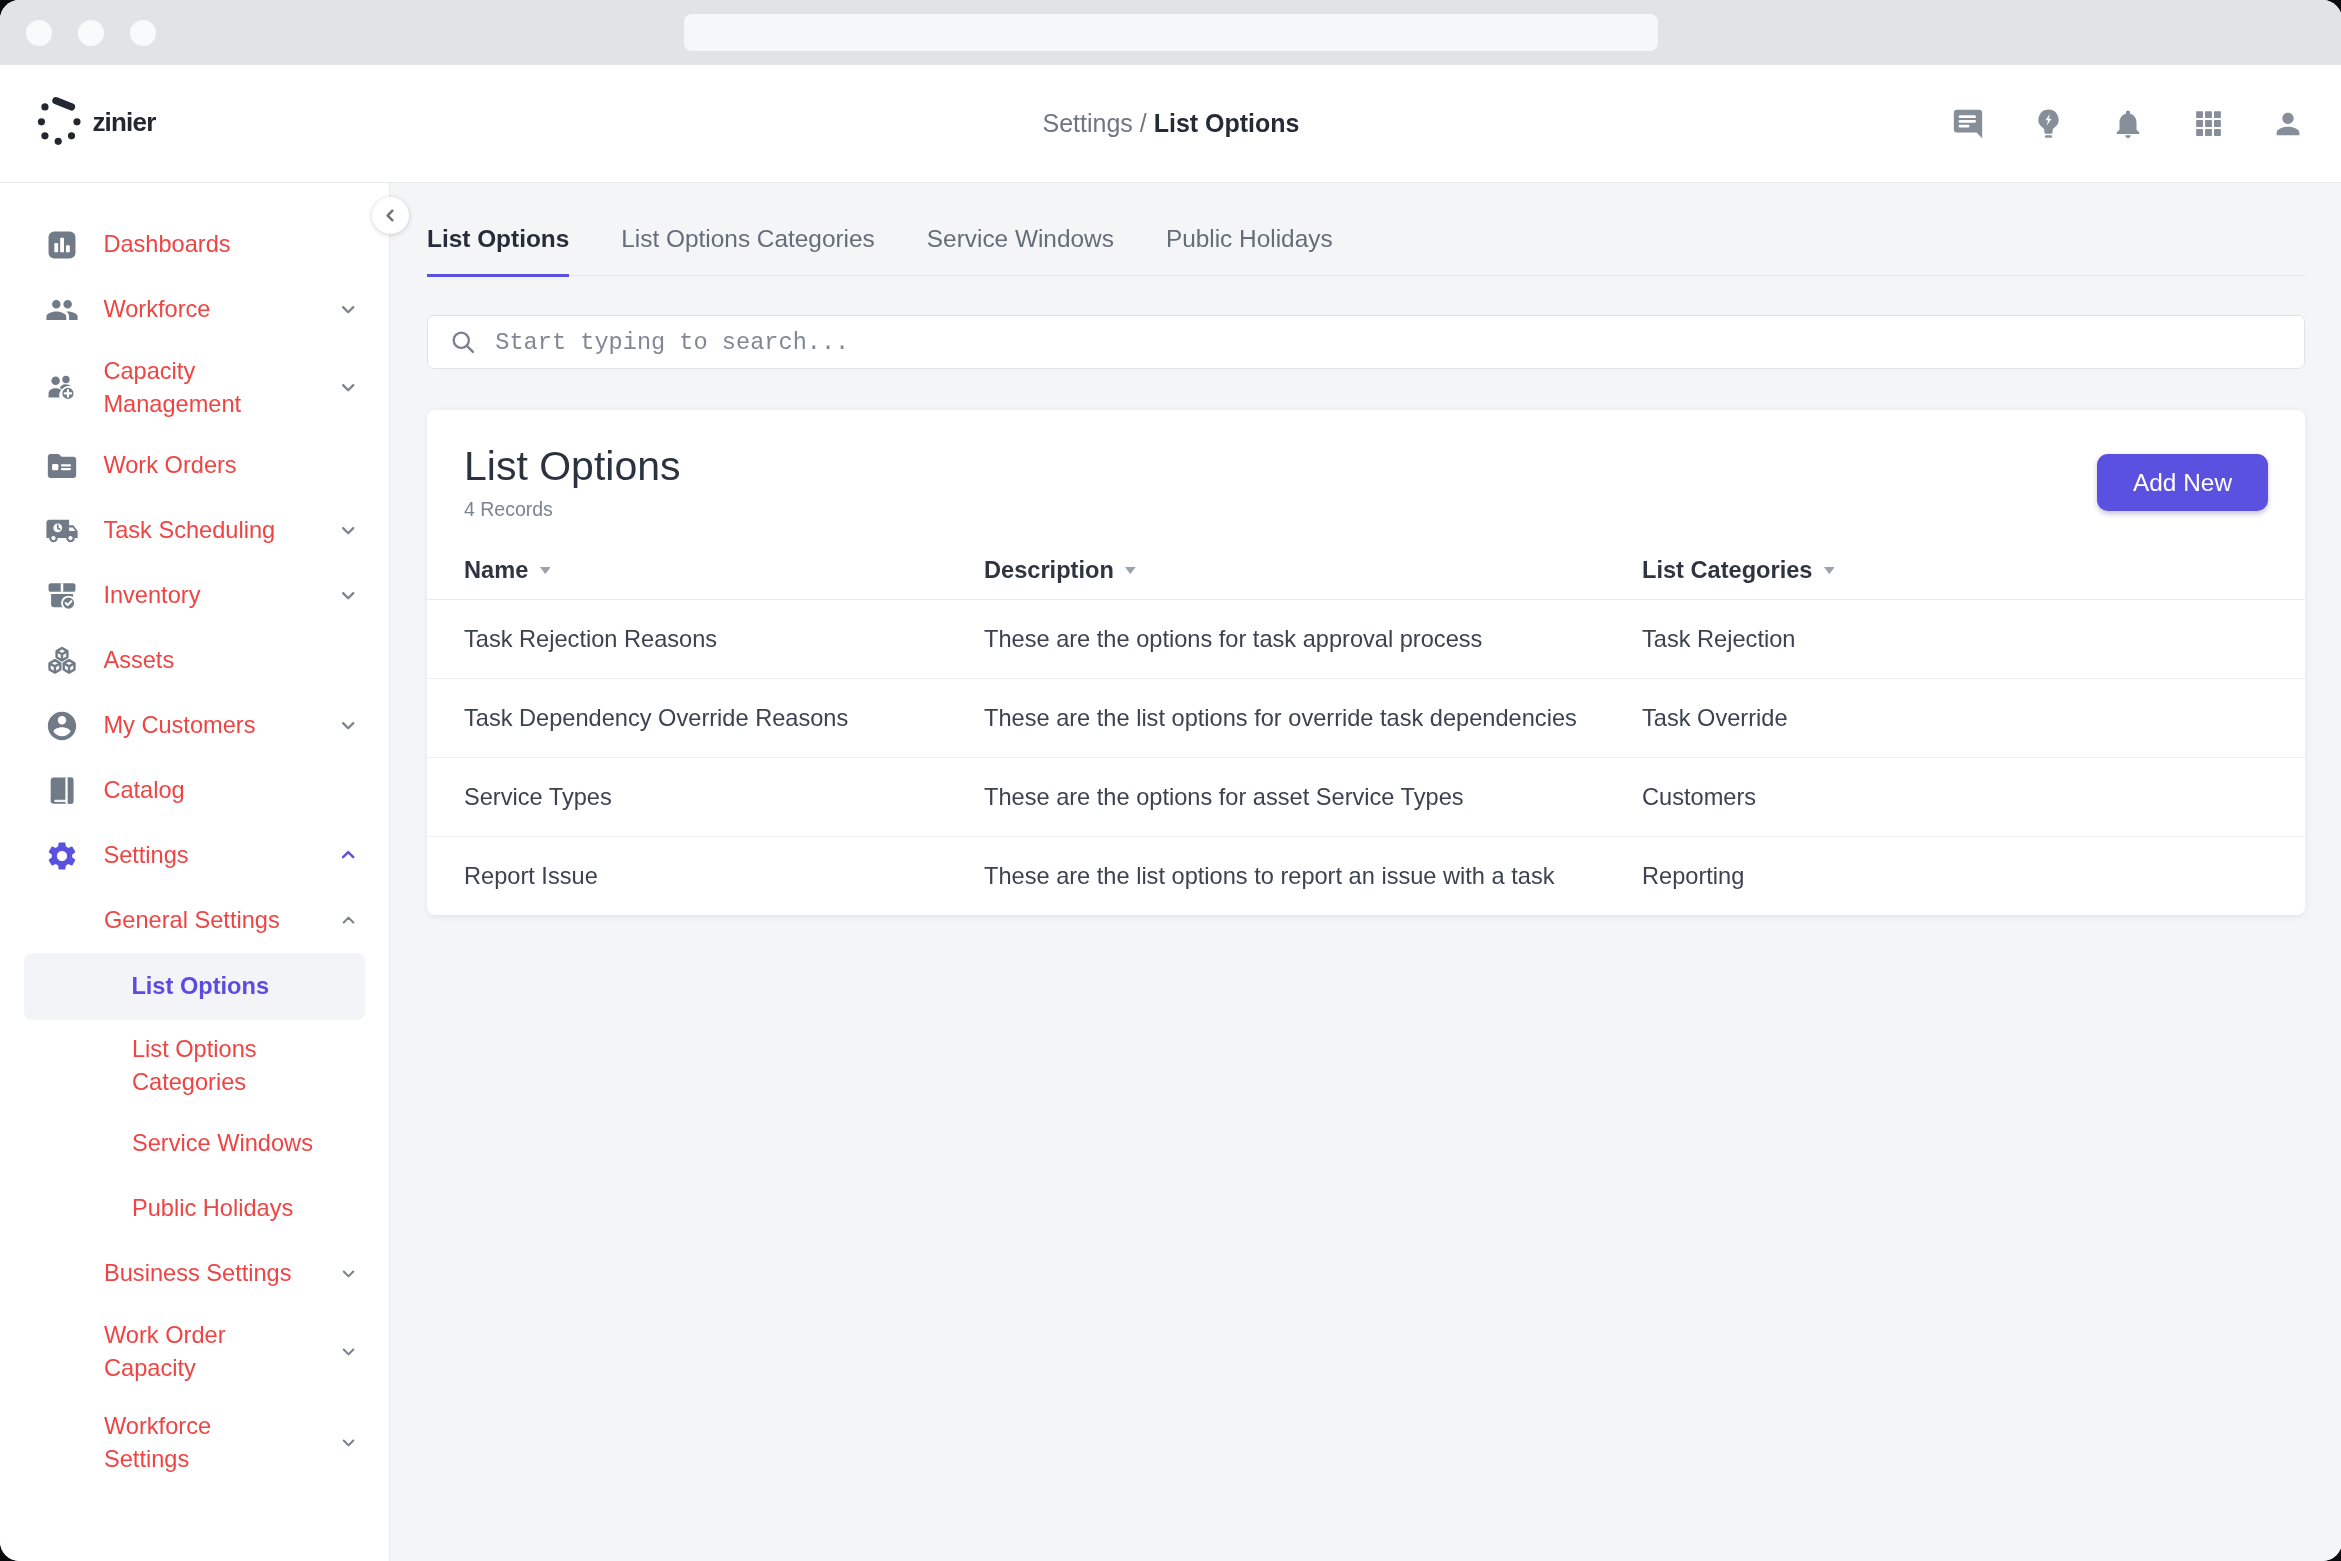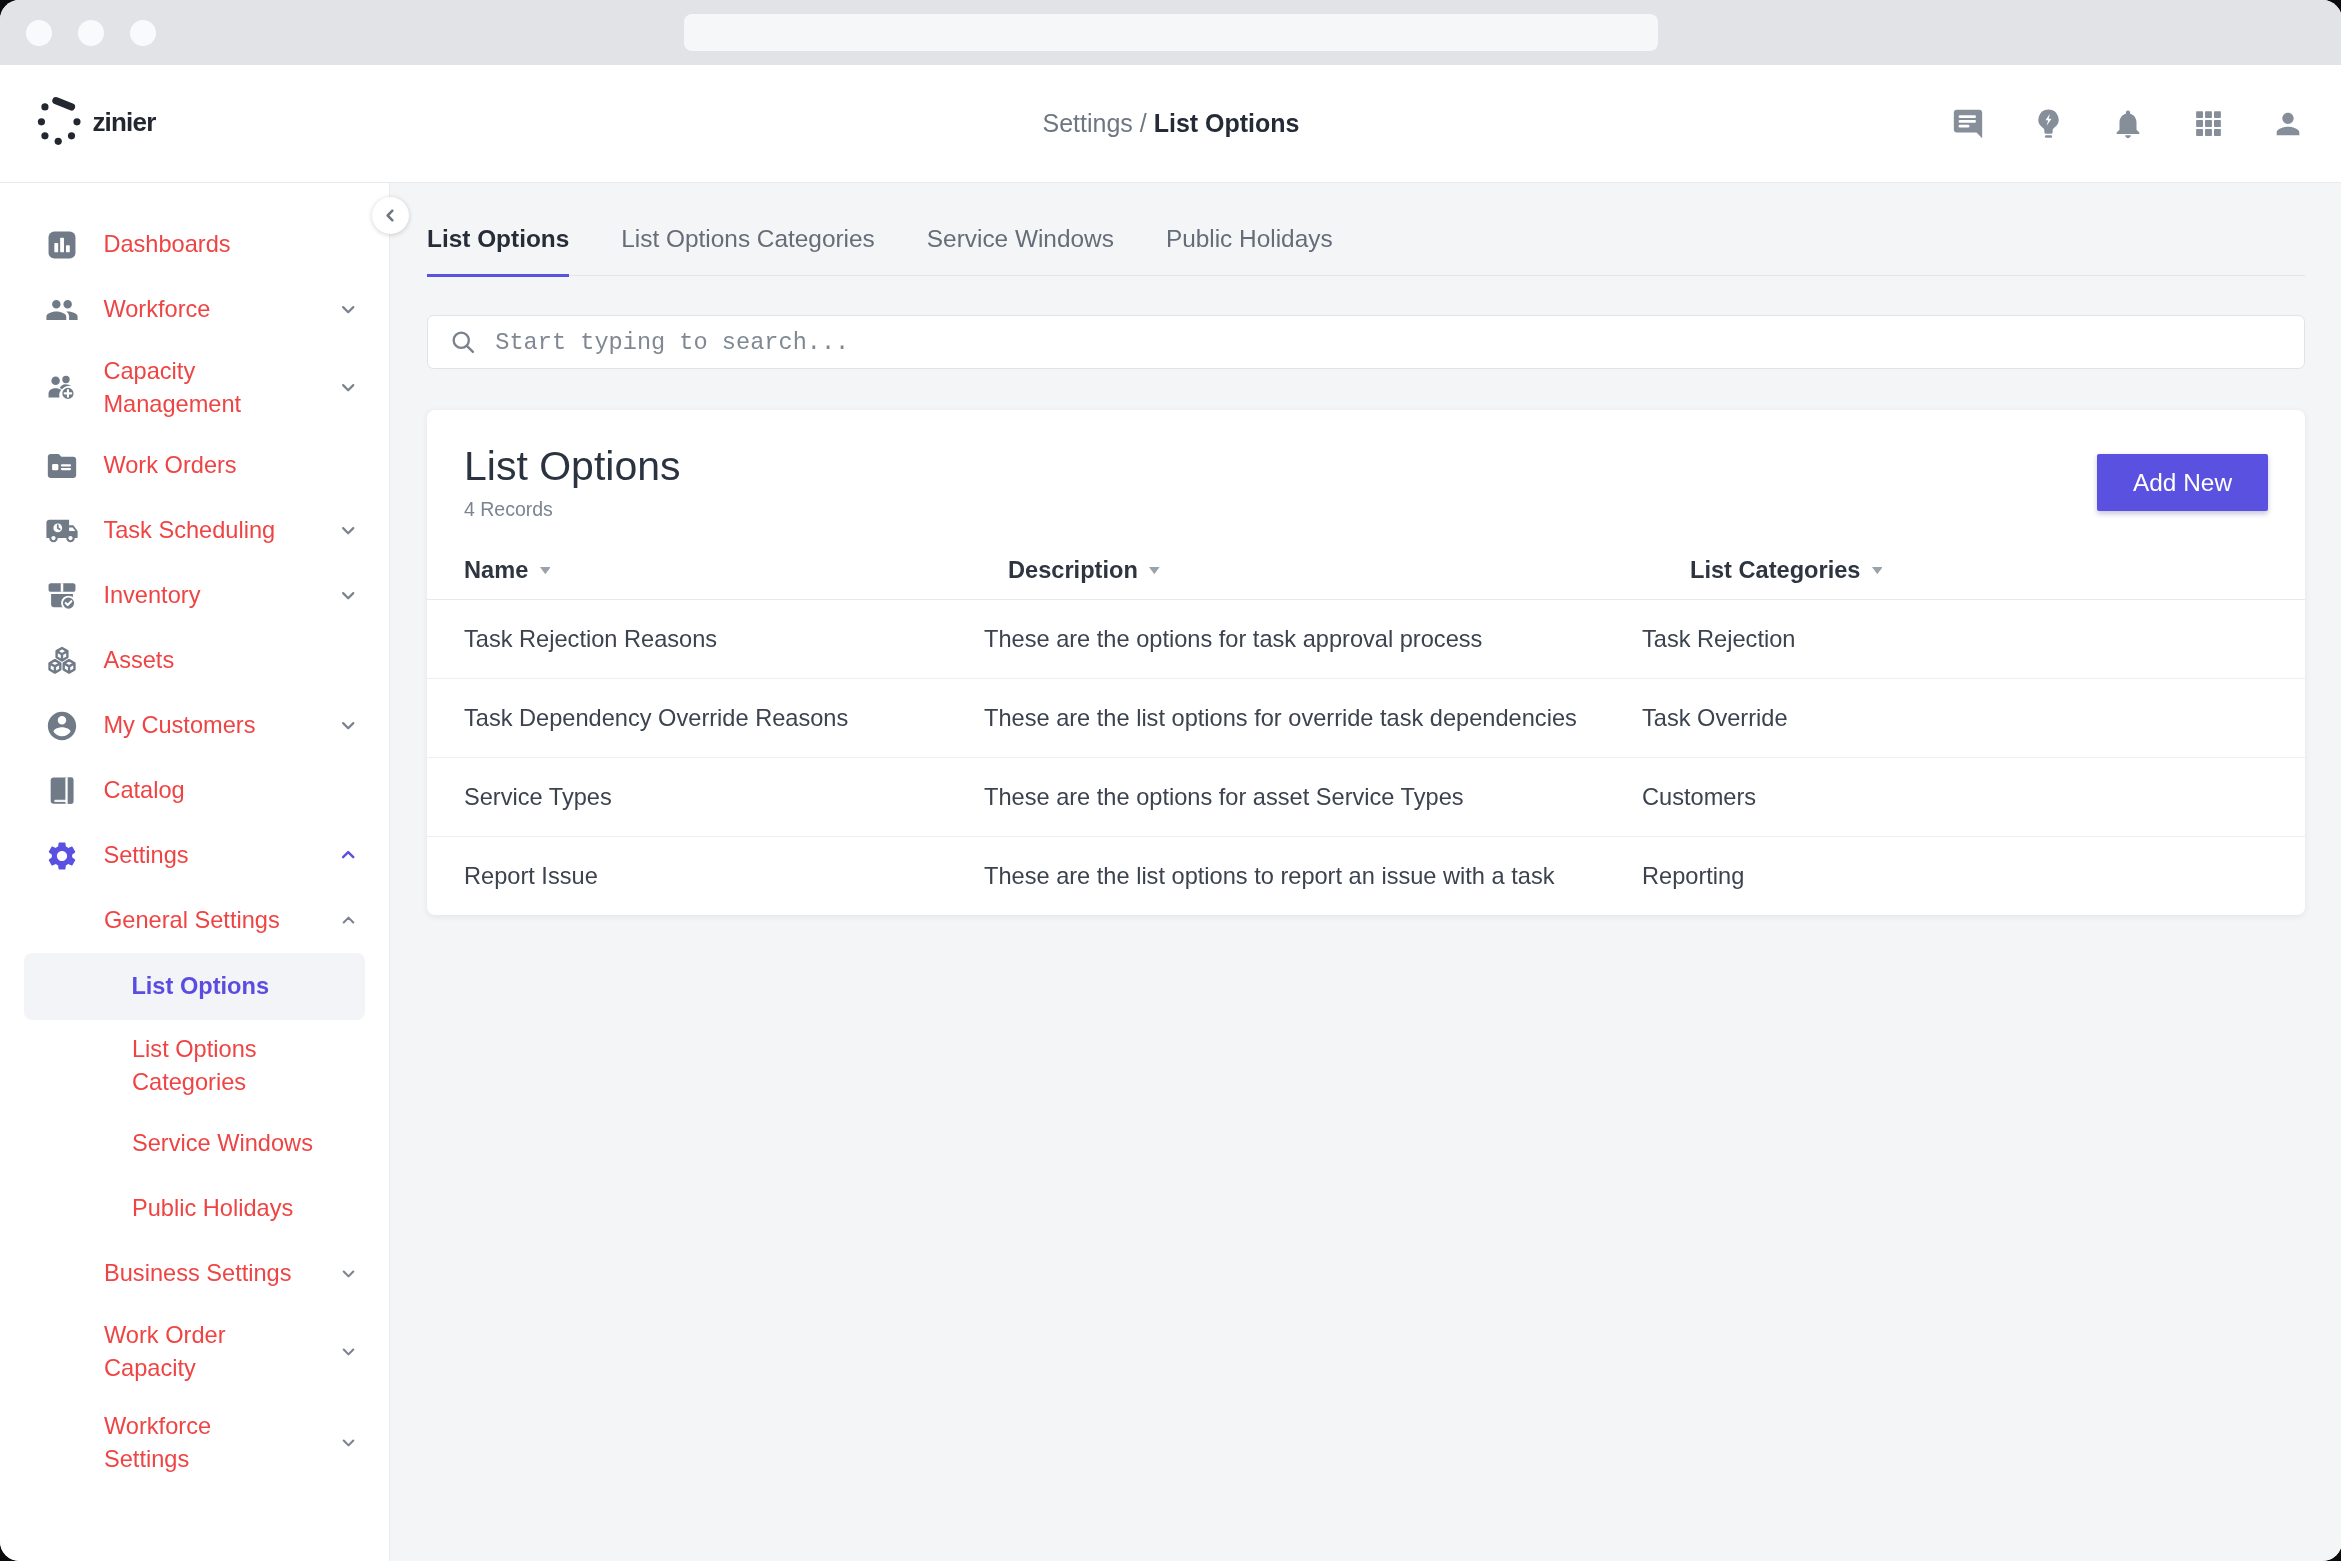--- a/index.html
+++ b/index.html
@@ -53,25 +53,25 @@
   .tab.active{color:#262d38;font-weight:700;border-bottom-color:#5b51e0;}
   .searchbar{margin-top:39px;height:54px;background:#ffffff;border:0.8px solid #e0e2e6;border-radius:6.5px;display:flex;align-items:center;padding:0 21px;box-sizing:border-box;}
   .searchbar input{border:none;outline:none;background:transparent;flex:1;margin-left:16.3px;font-size:23.6px;color:#39404c;font-family:Liberation Mono, monospace;}
   .searchbar input::placeholder{color:#7f8893;}
   
   .card{margin-top:41px;background:#ffffff;border-radius:8.1px;box-shadow:0 1.6px 6.5px rgba(25,30,40,.07);overflow:hidden;}
   .card-head{display:flex;justify-content:space-between;align-items:flex-start;padding:33px 37px 21px 37px;}
   .card-title{margin:0;font-size:41px;font-weight:500;color:#2b3340;line-height:47px;}
   .records{margin-top:8.1px;font-size:19.5px;color:#7b8490;}
   .addnew{
-    margin-top:11.4px;height:57px;padding:0 36px;border:none;border-radius:2px;cursor:pointer;
+    margin-top:11.4px;height:57px;padding:0 36px;border:none;border-radius:11px;cursor:pointer;
     background:#5b51e0;color:#ffffff;font-size:24.4px;font-family:inherit;box-shadow:0 2.4px 5.7px rgba(40,35,120,.25);
   }
   .tgrid{display:grid;grid-template-columns:557px 658px 1fr;align-items:center;}
-  .thead{height:57px;border-bottom:0.8px solid #e7e9ec;gap:24px;}
+  .thead{height:57px;border-bottom:0.8px solid #e7e9ec;}
   .thcell{display:flex;align-items:center;font-size:23.6px;font-weight:700;color:#2e3540;}
   .thcell:first-child,.trow > :first-child{padding-left:37px;}
   .sort{margin-left:11.4px;display:flex;align-items:center;}
   .trow{height:78px;border-bottom:0.8px solid #eeeff1;font-size:23.6px;color:#3c434f;}
   .trow:last-child{border-bottom:none;}
   .tcell{padding-right:24.4px;white-space:nowrap;overflow:hidden;text-overflow:ellipsis;}
 </style>
 </head>
 <body>
 

